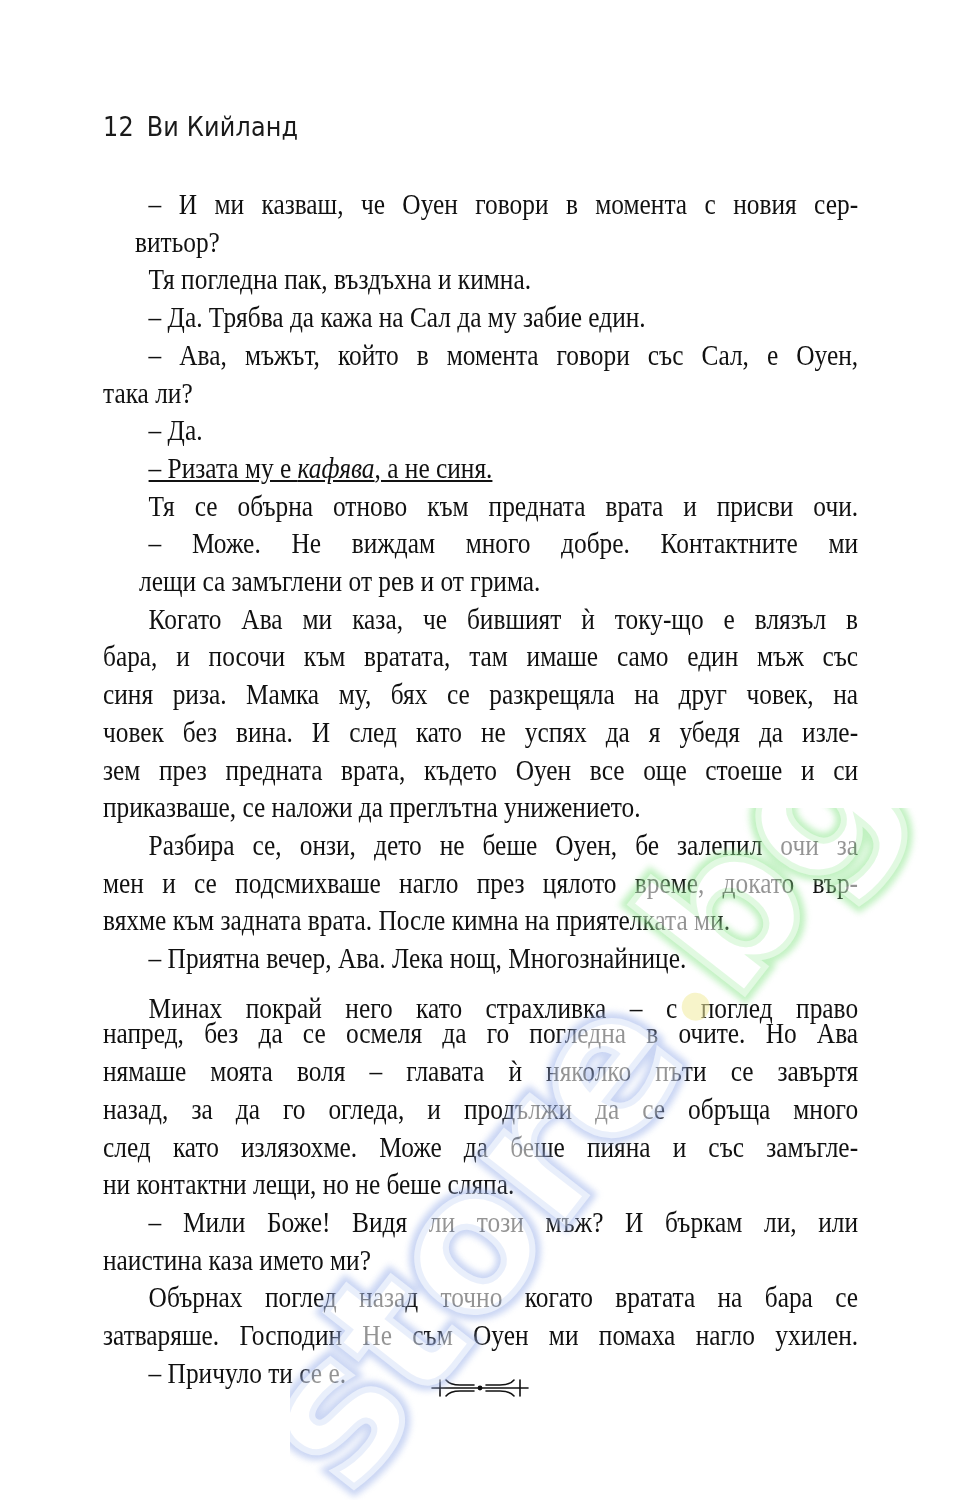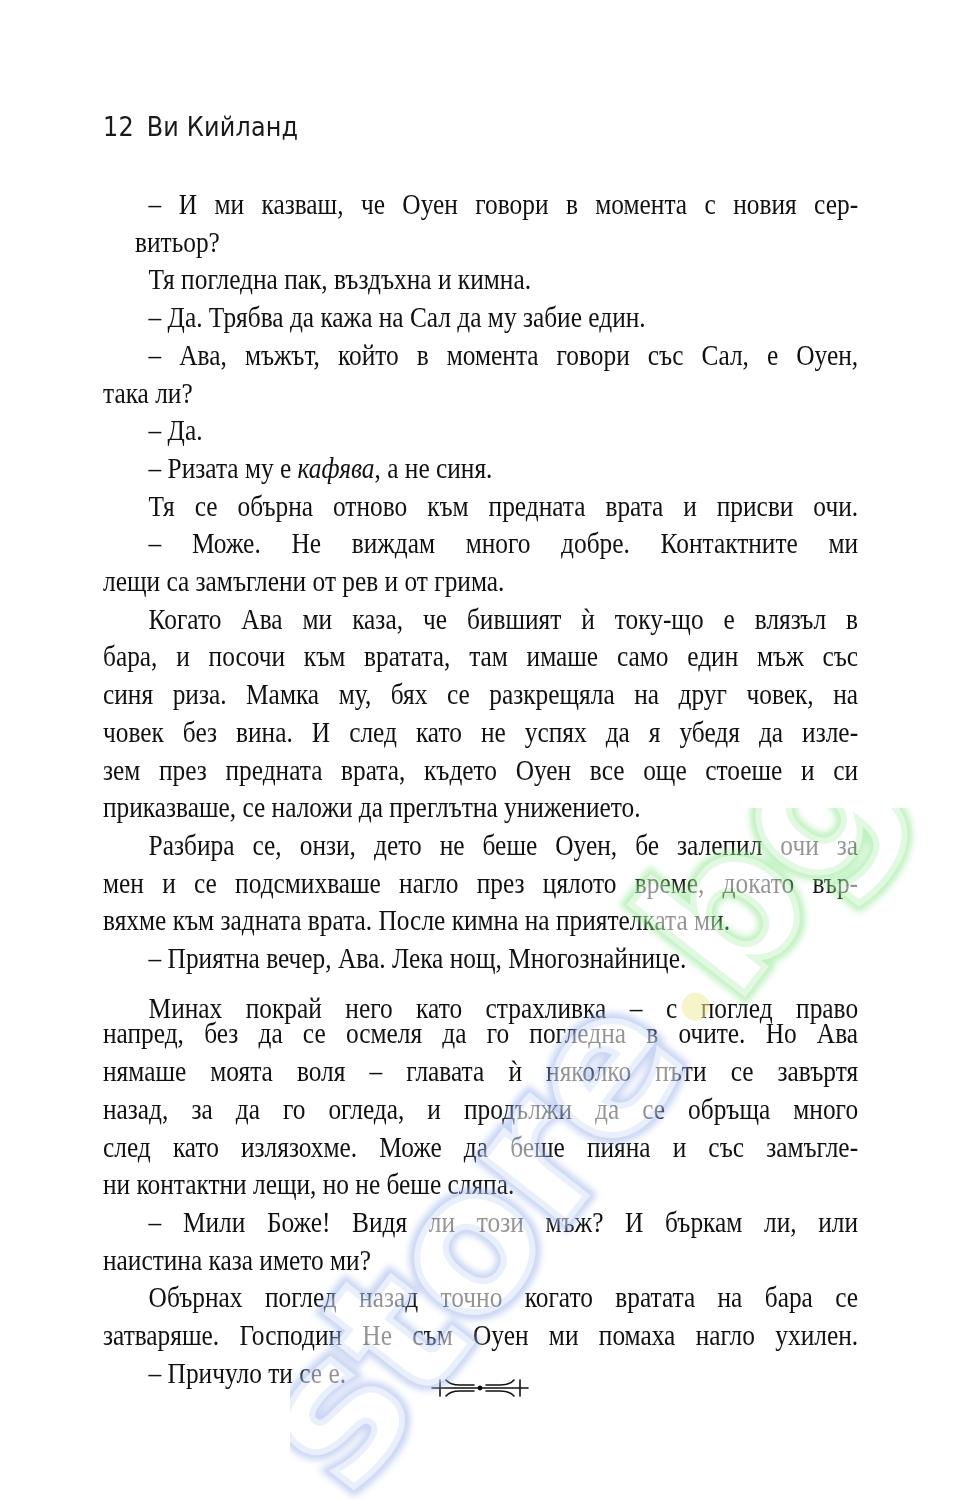--- a/index.html
+++ b/index.html
@@ -64,30 +64,30 @@
       </div>
       <div class="line indent" style="top: 150.8px;">
         <span class="inner">– Ава, мъжът, който в момента говори със Сал, е Оуен,</span>
       </div>
       <div class="line last" style="top: 188.5px;">
         <span class="inner">така ли?</span>
       </div>
       <div class="line indent last" style="top: 226.2px;">
         <span class="inner">– Да.</span>
       </div>
-      <div class="line indent last" style="top: 263.9px;">
+      <div class="line indent last" style="top: 263.9px; text-decoration: underline;">
         <span class="inner"><span>– Ризата му е </span><em>кафява</em><span>, а не синя.</span></span>
       </div>
       <div class="line indent" style="top: 301.6px;">
         <span class="inner">Тя се обърна отново към предната врата и присви очи.</span>
       </div>
       <div class="line indent" style="top: 339.3px;">
         <span class="inner">– Може. Не виждам много добре. Контактните ми</span>
       </div>
-      <div class="line last" style="top: 377px;">
+      <div class="line last" style="top: 377px; margin-left: 36px;">
         <span class="inner">лещи са замъглени от рев и от грима.</span>
       </div>
       <div class="line indent" style="top: 414.7px;">
         <span class="inner">Когато Ава ми каза, че бившият ѝ току-що е влязъл в</span>
       </div>
       <div class="line" style="top: 452.4px;">
         <span class="inner">бара, и посочи към вратата, там имаше само един мъж със</span>
       </div>
       <div class="line" style="top: 490.1px;">
         <span class="inner">синя риза. Мамка му, бях се разкрещяла на друг човек, на</span>

